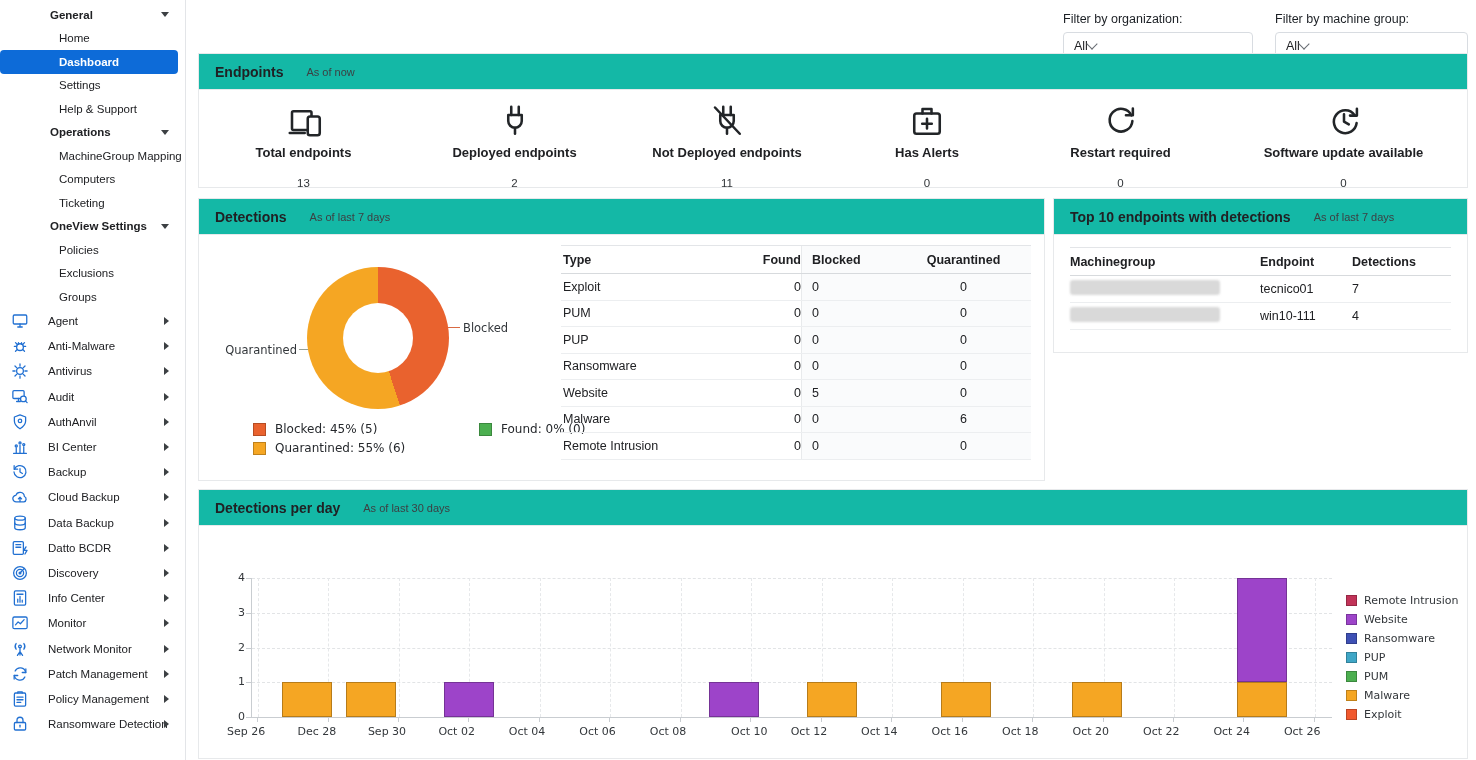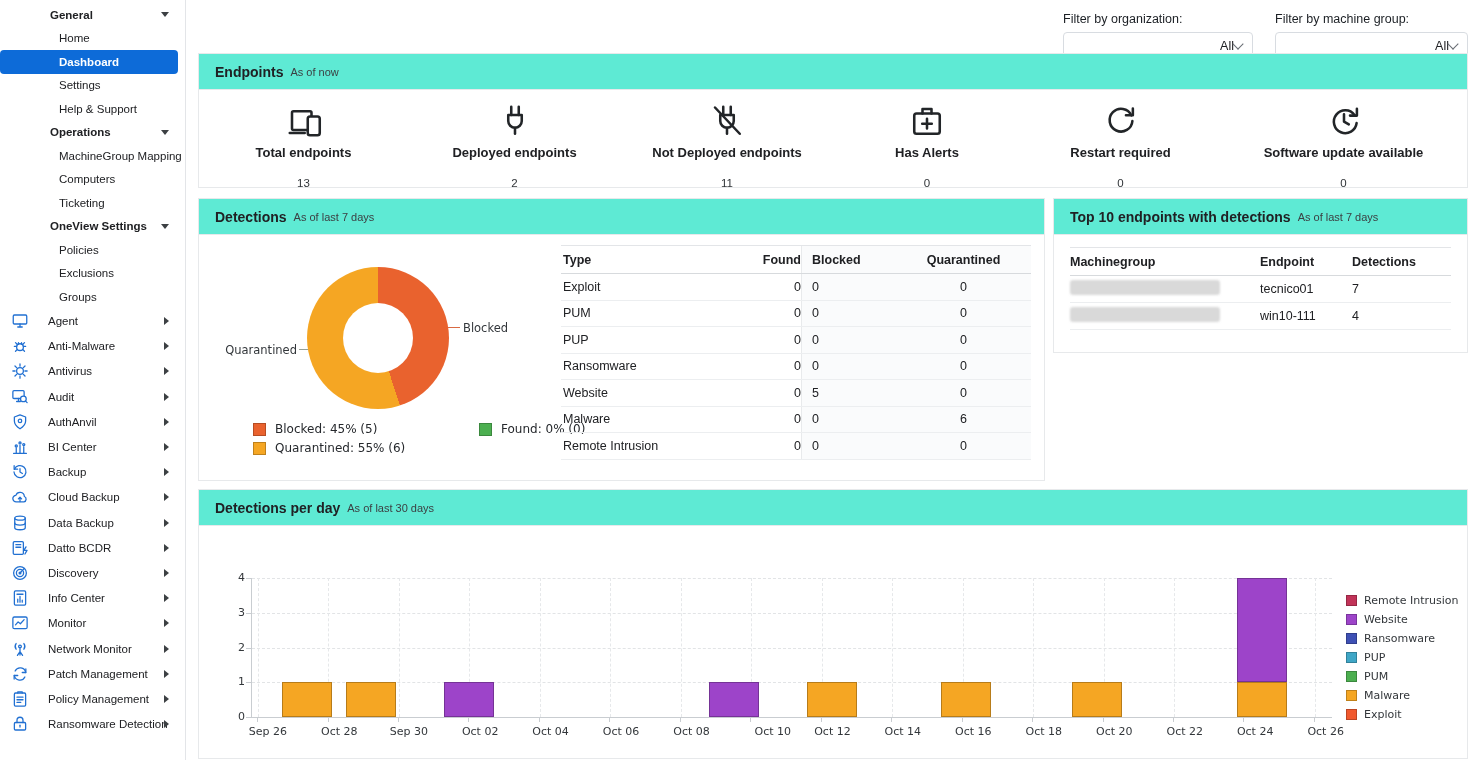--- a/index.html
+++ b/index.html
@@ -20,28 +20,28 @@
   .caret.cd{border-left:4px solid transparent;border-right:4px solid transparent;border-top:5px solid #3c4043}
   .caret.cr{border-top:4px solid transparent;border-bottom:4px solid transparent;border-left:5px solid #3c4043}
 
   
   .main{position:absolute;left:186px;top:0;width:1290px;height:760px}
   .filterbar{position:absolute;top:0;left:0;right:0;height:53px;display:flex;justify-content:flex-end;
              gap:22px;padding-right:8px;box-sizing:border-box}
   .fgroup{padding-top:12px}
   .flabel{font-size:12.5px;color:#1b1f24;margin-bottom:6px}
   .fselect{height:28px;border:1px solid #d8dce1;border-radius:4px;background:#fff;display:flex;
-           align-items:center;justify-content:flex-end;padding:0 10px;font-size:12.5px;box-sizing:border-box;cursor:pointer}
+           align-items:center;justify-content:flex-start;padding:0 10px;font-size:12.5px;box-sizing:border-box;cursor:pointer}
   .fselect.w1{width:190px}.fselect.w2{width:193px}
   .chev{width:7px;height:7px;border-right:1.6px solid #676c72;border-bottom:1.6px solid #676c72;
         transform:rotate(45deg);margin-top:-4px}
 
   .panel{position:absolute;background:#fff;border:1px solid #e7e9eb;box-sizing:border-box}
-  .phead{height:36px;background:#5eead4;border-bottom:1px solid #e7e9eb;display:flex;align-items:baseline;
-         padding:0 16px;gap:7px;box-sizing:border-box}
+  .phead{height:36px;background:#14b8a6;border-bottom:1px solid #e7e9eb;display:flex;align-items:baseline;
+         padding:0 16px;gap:23px;box-sizing:border-box}
   .phead{align-items:center}
   .ptitle{font-size:14px;font-weight:bold}
   .psub{font-size:11px;color:#3c4043}
 
   #panel-endpoints{left:12px;top:53px;width:1270px;height:135px}
   .stats{display:grid;grid-template-columns:209px 213px 212px 188px 199px 247px;height:97px}
   .stat{display:flex;flex-direction:column;align-items:center;padding-top:13px}
   .stat-icon{width:36px;height:36px;color:#222528}
   .stat-label{font-size:13px;font-weight:bold;margin-top:6px}
   .stat-value{font-size:11.5px;margin-top:17px;color:#303438}
@@ -74,21 +74,21 @@
 
   #panel-perday{left:12px;top:489px;width:1270px;height:270px}
   .pd-body{position:relative;height:232px;font-family:"DejaVu Sans",sans-serif;color:#33373b}
   .plot{position:absolute;left:52px;top:52px;width:1080px;height:139px;
         border-left:1px solid #c9cdd1;border-bottom:1px solid #c9cdd1}
   .hgrid{position:absolute;left:0;width:100%;height:0;border-top:1px dashed #e2e4e6}
   .vgrid{position:absolute;top:0;height:100%;width:0;border-left:1px dashed #e6e8ea}
   .bar{position:absolute;width:50px;box-sizing:border-box;border:1px solid rgba(0,0,0,.25)}
   .ylab{position:absolute;left:12px;width:34px;text-align:right;font-size:11px}
   .ytick{position:absolute;left:47px;width:5px;height:0;border-top:1px solid #c9cdd1}
-  .xlab{position:absolute;top:199px;width:60px;text-align:right;font-size:11px}
+  .xlab{position:absolute;top:199px;width:60px;text-align:left;font-size:11px}
   .xtick{position:absolute;top:191px;height:5px;width:0;border-left:1px solid #c9cdd1}
   .cleg{position:absolute;left:1147px;top:68px;display:flex;flex-direction:column;gap:6px}
   .cleg-item{display:flex;align-items:center;gap:7px;font-size:11px;cursor:pointer}
   .cleg-item .sq{width:11px;height:11px;border:1px solid rgba(0,0,0,.22);box-sizing:border-box}
 </style>
 </head>
 <body>
 
 <aside id="sidebar">
     <div class="srow section">
@@ -560,21 +560,21 @@
           <div class="bar" style="left:456.6px;bottom:0.0px;height:34.8px;background:#9d44c9"></div>
           <div class="bar" style="left:555.2px;bottom:0.0px;height:34.8px;background:#f5a623"></div>
           <div class="bar" style="left:689.1px;bottom:0.0px;height:34.8px;background:#f5a623"></div>
           <div class="bar" style="left:819.5px;bottom:0.0px;height:34.8px;background:#f5a623"></div>
           <div class="bar" style="left:985.1px;bottom:0.0px;height:34.8px;background:#f5a623"></div>
           <div class="bar" style="left:985.1px;bottom:34.8px;height:104.3px;background:#9d44c9"></div>
         </div>
         <div class="xtick" style="left:58.0px"></div>
         <div class="xlab" style="left:28.0px">Sep 26</div>
         <div class="xtick" style="left:128.5px"></div>
-        <div class="xlab" style="left:98.5px">Oct 28</div>
+        <div class="xlab" style="left:98.5px">Dec 28</div>
         <div class="xtick" style="left:198.9px"></div>
         <div class="xlab" style="left:168.9px">Sep 30</div>
         <div class="xtick" style="left:269.4px"></div>
         <div class="xlab" style="left:239.4px">Oct 02</div>
         <div class="xtick" style="left:339.8px"></div>
         <div class="xlab" style="left:309.8px">Oct 04</div>
         <div class="xtick" style="left:410.3px"></div>
         <div class="xlab" style="left:380.3px">Oct 06</div>
         <div class="xtick" style="left:480.8px"></div>
         <div class="xlab" style="left:450.8px">Oct 08</div>

